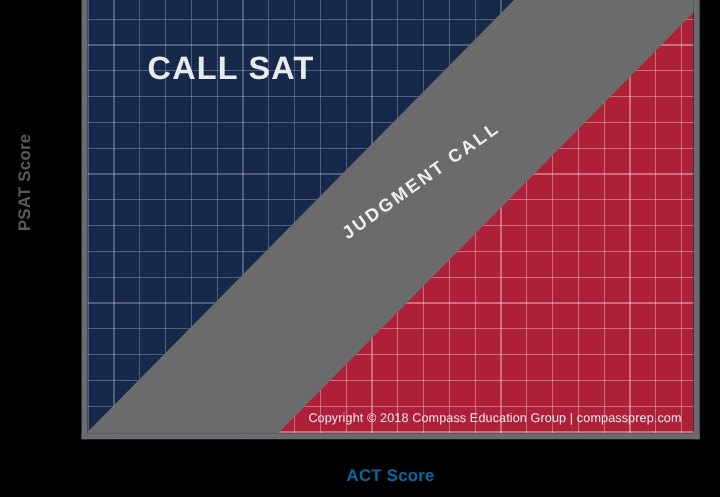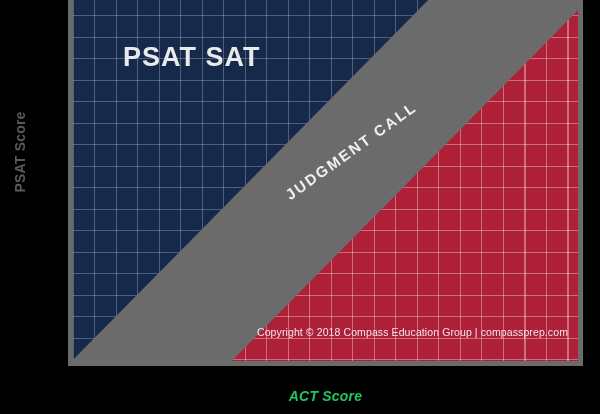--- a/index.html
+++ b/index.html
@@ -45,24 +45,23 @@
 
   
   #x-axis-label {
     position: absolute;
     left: 68px;
     top: 388px;
     width: 515px;
     text-align: center;
     font-size: 14px;
     font-weight: bold;
-    color: #22c55e;
+    color: #0369a1;
     letter-spacing: 0.2px;
     white-space: nowrap;
-    font-style: italic;
   }
 
   
   #plot-frame {
     position: absolute;
     left: 68px;
     top: -6px;
     width: 515px;
     height: 372px;
     box-sizing: border-box;
@@ -172,21 +171,21 @@
   }
   #label-favor-act {
     left: 277px;
     top: 243px;
   }
 
   
   #copyright {
     position: absolute;
     right: 10px;
-    bottom: 23px;
+    bottom: 6px;
     font-size: 10.5px;
     color: #f2e6e8;
     letter-spacing: 0.1px;
     white-space: nowrap;
     pointer-events: none;
   }
 </style>
 </head>
 <body>
 
@@ -204,21 +203,21 @@
       <div class="grid" id="grid-red"></div>
 
       <div id="judgment-band">
         <svg width="545" height="390" viewBox="0 0 545 390" xmlns="http://www.w3.org/2000/svg">
           <polygon points="0,390 385,0 545,0 160,390" fill="#6b6b6b" stroke="none"></polygon>
         </svg>
       </div>
 
       <div id="judgment-label">JUDGMENT CALL</div>
 
-      <div class="region-label" id="label-favor-sat">PSAT SAT</div>
+      <div class="region-label" id="label-favor-sat">CALL SAT</div>
 
 
       <div id="copyright">Copyright © 2018 Compass Education Group | compassprep.com</div>
 
     </div>
   </div>
 
   <div id="x-axis-label">ACT Score</div>
 
 </div>

